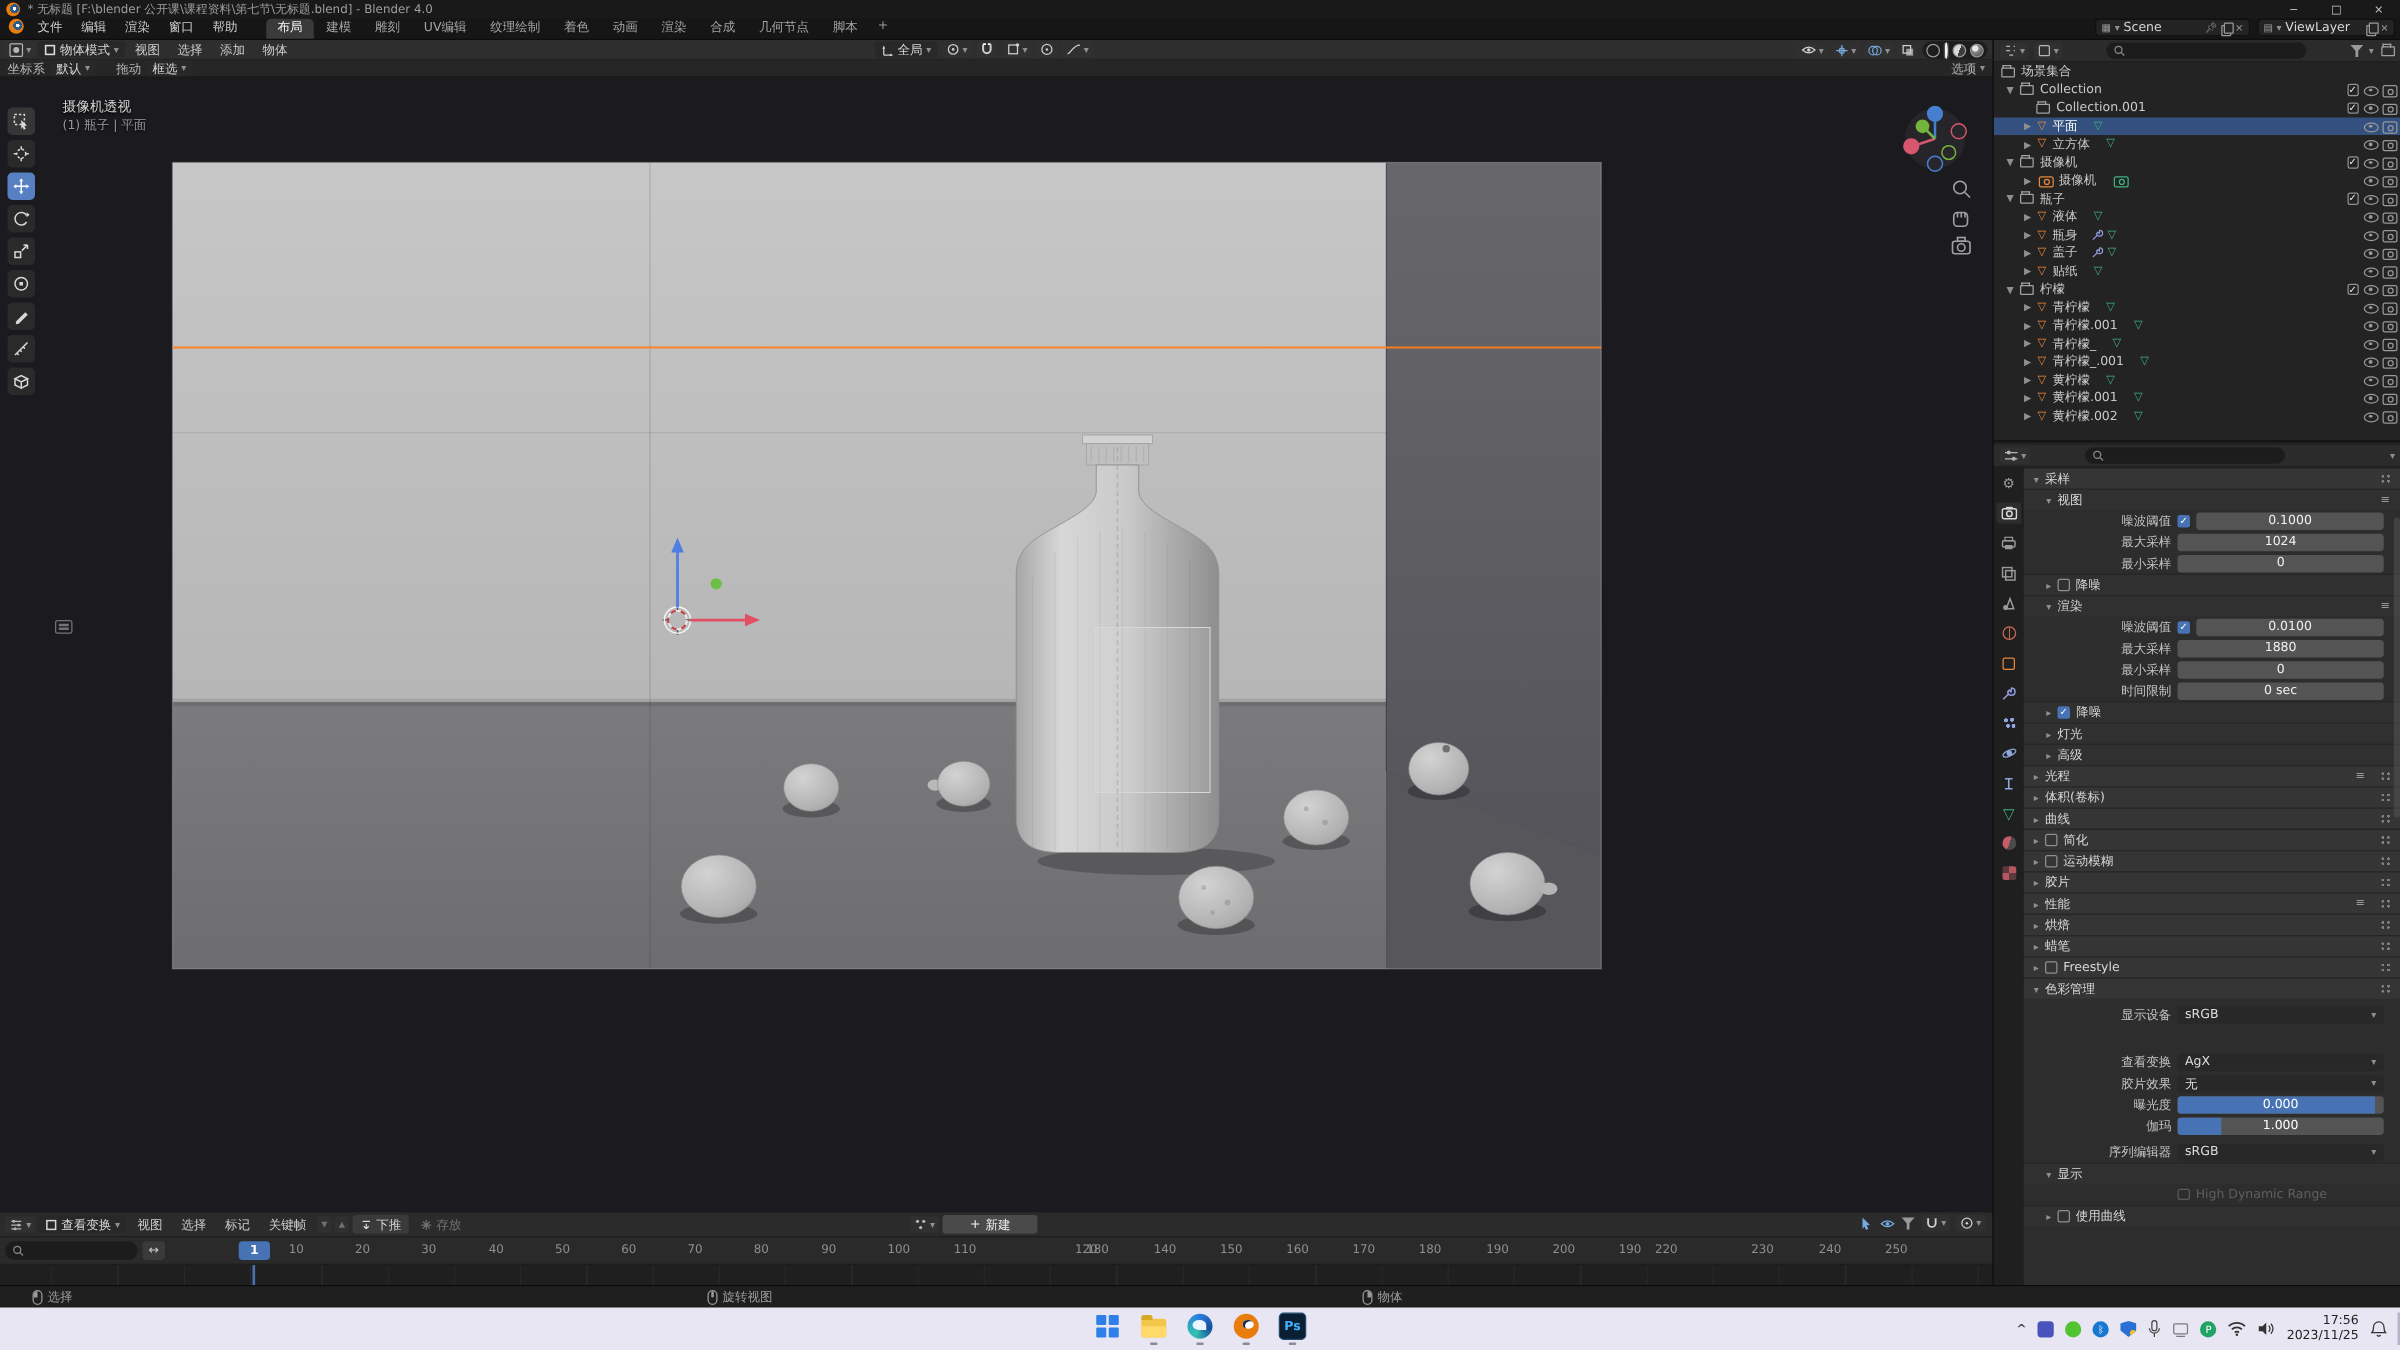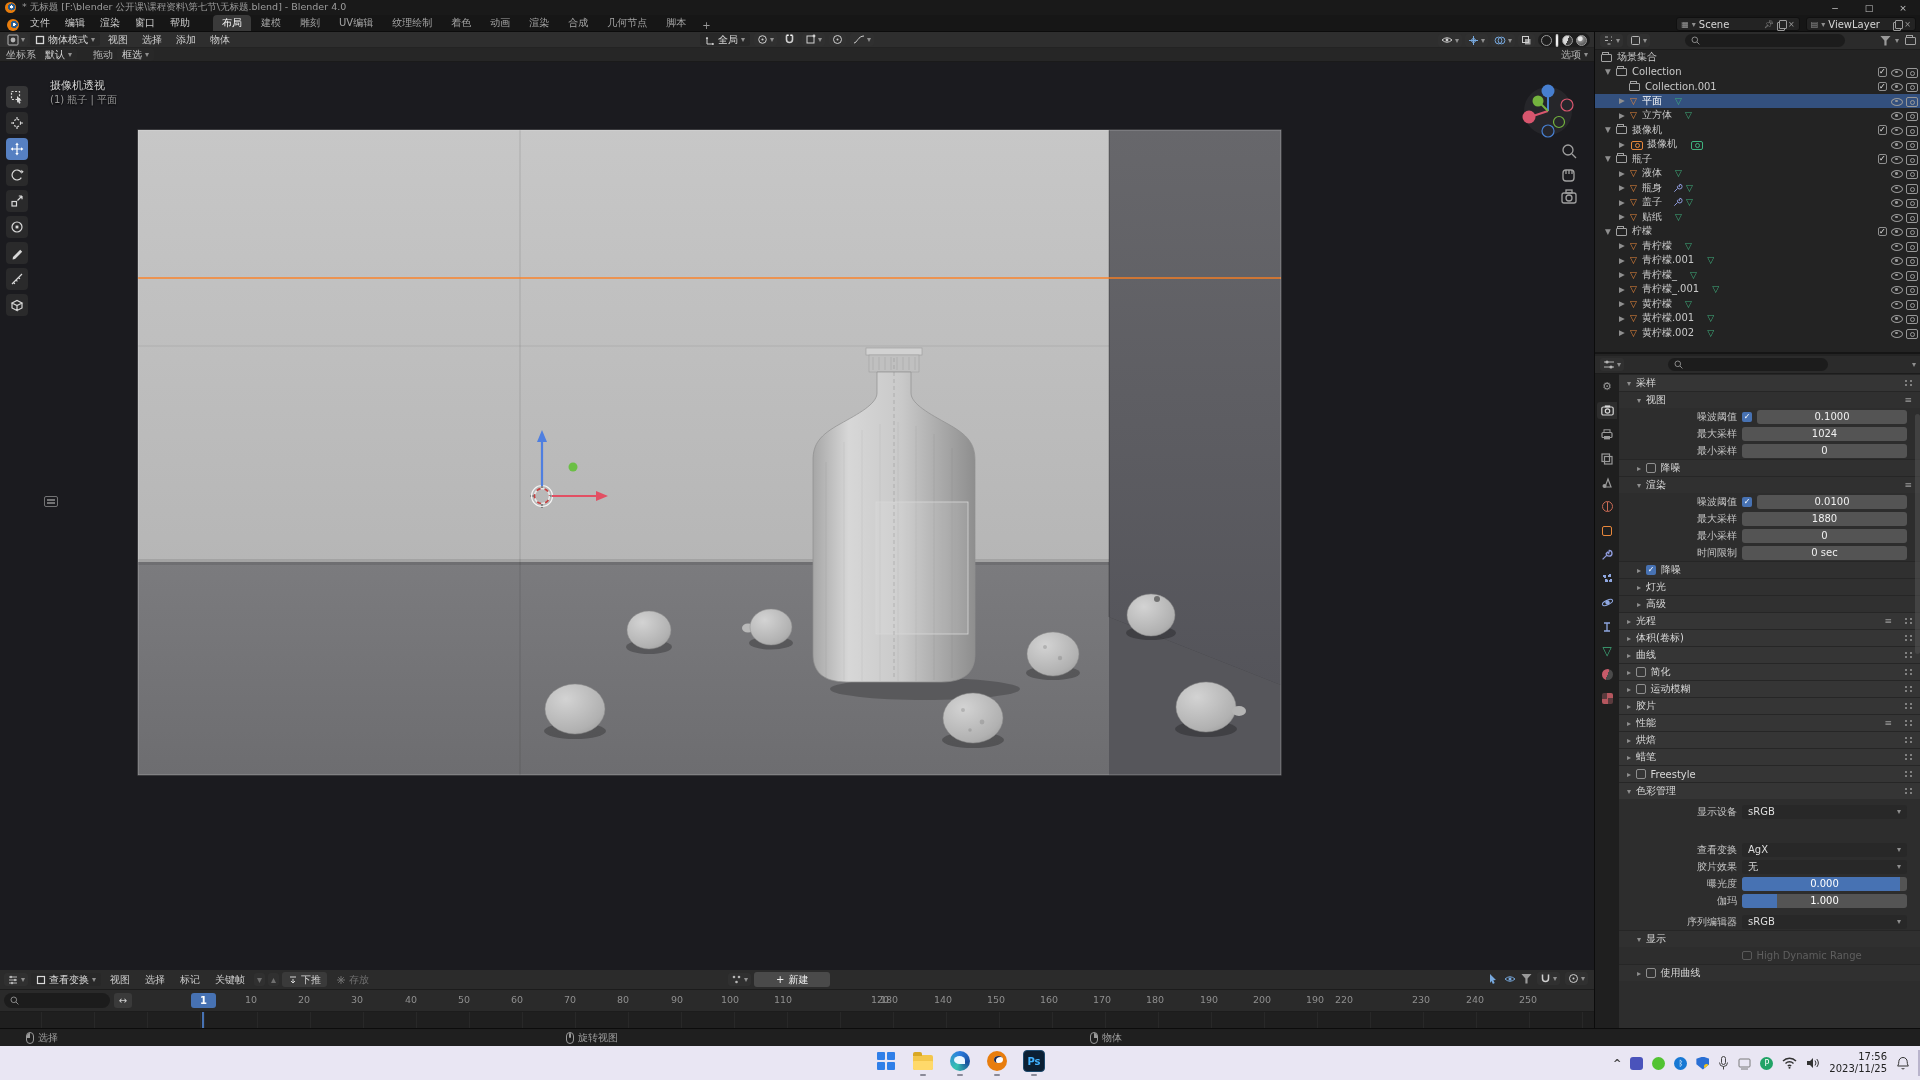--- a/index.html
+++ b/index.html
@@ -5,21 +5,21 @@
 *{box-sizing:border-box;margin:0;padding:0}
 html,body{background:#000}
 #root{position:relative;width:1920px;height:1080px;overflow:hidden;background:#161616;
  font-family:"DejaVu Sans","Liberation Sans",sans-serif;font-size:10px;color:#bdbdbd;-webkit-user-select:none;user-select:none}
 
 .titlebar{position:absolute;left:0;top:0;width:1920px;height:15px;background:#191919;display:flex;align-items:center;gap:6px;padding-left:5px;color:#9d9d9d;font-size:9.5px}
 .blender-logo{width:11px;height:11px;border-radius:50%;background:radial-gradient(circle at 60% 45%,#fff 0 1.5px,#2a5d8f 1.6px 3.5px,#e87d0d 3.6px)}
 .win-controls{margin-left:auto;display:flex;height:15px}
 .win-btn{width:34px;display:flex;align-items:center;justify-content:center;color:#c2c2c2;font-size:9px}
 
-.topbar{position:absolute;left:0;top:15px;width:1920px;height:17px;background:#161616;border-bottom:1px solid #0c0c0c;display:flex;align-items:flex-end;padding:0 4px;gap:1px}
+.topbar{position:absolute;left:0;top:15px;width:1920px;height:17px;background:#161616;border-bottom:1px solid #0c0c0c;display:flex;align-items:flex-start;padding:0 4px;gap:1px}
 .menu-item{padding:0 7px;color:#cdcdcd;line-height:16px}
 .wtab{padding:0 9px;color:#a5a5a5;line-height:16px;border-radius:4px 4px 0 0}
 .wtab.active{background:#3a3a3a;color:#fbfbfb}
 .tab-add{padding:0 6px;color:#9a9a9a}
 .db-block{display:flex;align-items:center;gap:3px;background:#232323;border:1px solid #101010;border-radius:3px;height:14px;padding:0 4px;margin-left:6px}
 .db-block .txt{color:#d6d6d6;min-width:62px}
 .mini{font-size:8px;color:#9a9a9a}
 .i-copy{width:8px;height:9px;position:relative}
 .i-copy::before,.i-copy::after{content:"";position:absolute;width:6px;height:7px;border:1px solid #9a9a9a;border-radius:1px}
 .i-copy::before{left:0;top:2px}.i-copy::after{left:2px;top:0;background:#232323}
@@ -55,21 +55,21 @@
 
 .dope{position:absolute;left:0;top:970px;width:1594px;height:58px;background:#242424}
 .dope-h{position:relative;height:20px;background:#2b2b2b;border-bottom:1px solid #1c1c1c;display:flex;align-items:center;gap:3px;padding:0 4px}
 .dim{color:#6f6f6f}
 .push-btn{display:flex;align-items:center;gap:3px;background:#3a3a3a;border-radius:3px;height:15px;padding:0 6px;color:#d5d5d5}
 .stash-btn{display:flex;align-items:center;gap:3px;height:15px;padding:0 6px;color:#6f6f6f}
 .new-cluster{position:absolute;left:728px;top:2px;display:flex;gap:3px;align-items:center}
 .new-btn{display:flex;align-items:center;gap:4px;background:#4a4a4a;border-radius:3px;height:15px;padding:0 22px;color:#efefef}
 .dope-right{position:absolute;right:6px;top:2px;display:flex;gap:5px;align-items:center}
 .ruler{position:relative;height:22px;background:#2a2a2a;border-bottom:1px solid #1c1c1c}
-.rnum{position:absolute;top:4px;width:40px;text-align:center;color:#8f8f8f;font-size:9.5px}
+.rnum{position:absolute;top:4px;width:40px;text-align:left;color:#8f8f8f;font-size:9.5px}
 .search-pill{position:absolute;left:4px;top:3px;width:106px;height:15px;background:#1c1c1c;border-radius:8px;display:flex;align-items:center;padding:0 6px;color:#777}
 .expand-btn{position:absolute;left:114px;top:3px;width:18px;height:15px;background:#3a3a3a;border-radius:3px;display:flex;align-items:center;justify-content:center;color:#cecece}
 .cf-badge{position:absolute;left:191px;top:3px;width:25px;height:15px;background:#4772b3;border-radius:3px;color:#fff;font-weight:bold;display:flex;align-items:center;justify-content:center}
 .channels{position:relative;height:16px;background:#1f1f1f;background-image:repeating-linear-gradient(90deg,#ffffff0a 0 1px,transparent 1px 53px);background-position-x:204px}
 .playhead{position:absolute;left:202px;top:0;width:2px;height:16px;background:#4772b3}
 
 .right{position:absolute;left:1594px;top:32px;width:326px;height:996px;background:#232323;border-left:1px solid #0c0c0c}
 .outliner{position:absolute;left:0;top:0;width:326px;height:322px;overflow:hidden;border-bottom:2px solid #151515}
 .out-h{height:18px;background:#2b2b2b;border-bottom:1px solid #1c1c1c;display:flex;align-items:center;gap:4px;padding:0 5px}
 .search-box{flex:1;max-width:160px;height:13px;background:#1c1c1c;border-radius:7px;margin:0 auto;display:flex;align-items:center;padding:0 6px;color:#777}

